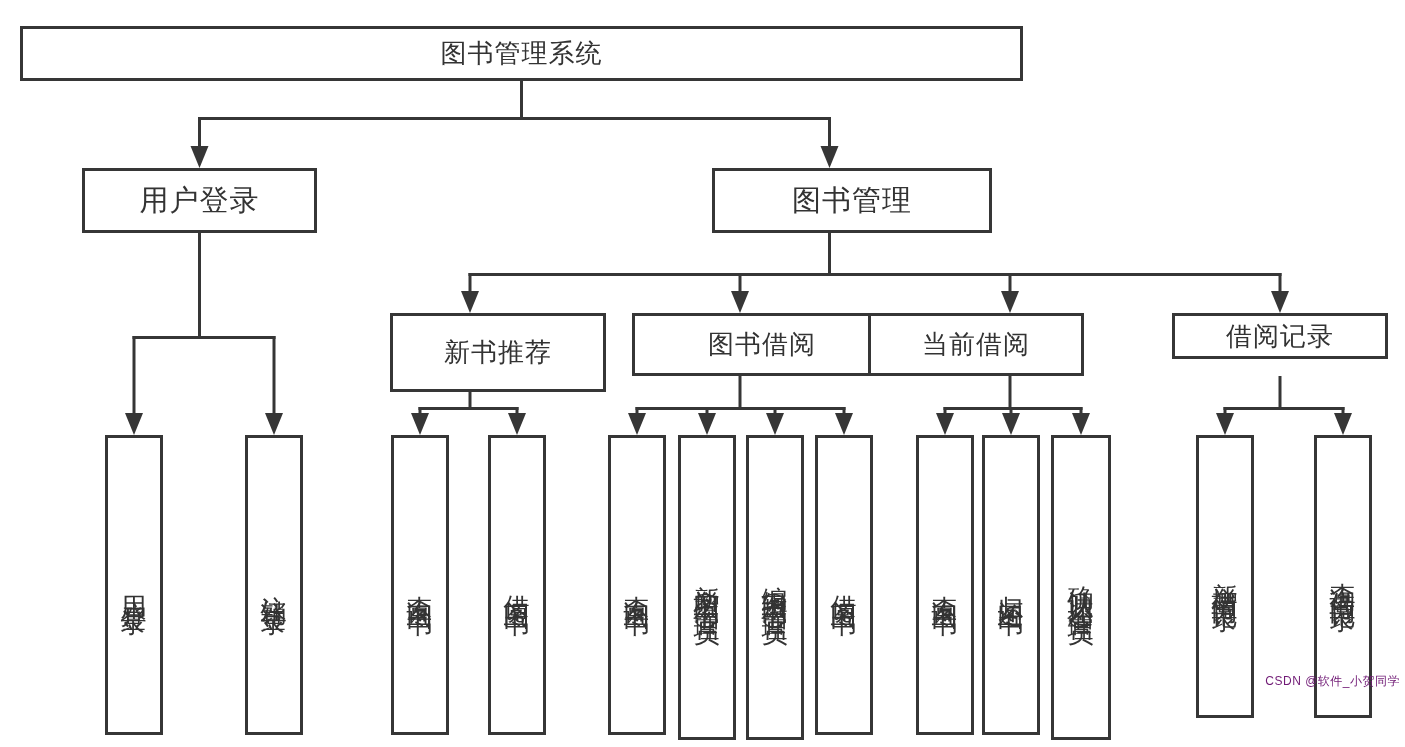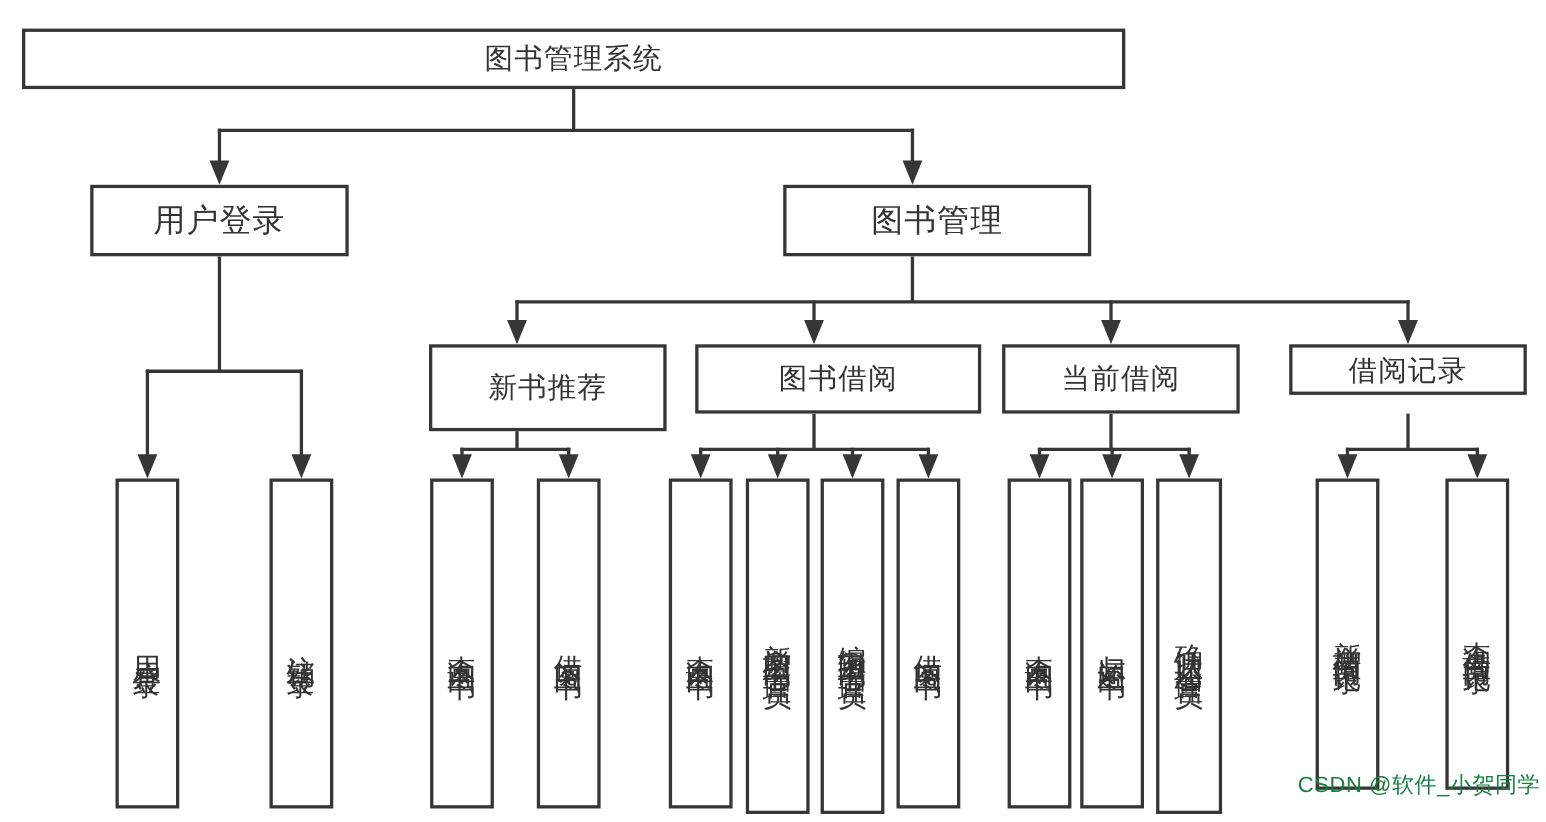--- a/index.html
+++ b/index.html
@@ -13,22 +13,22 @@
     border:3px solid #363636;display:flex;align-items:center;justify-content:center;
     color:#333333;
   }
   .lbl{font-size:26px;letter-spacing:1px;white-space:nowrap;}
   .mid .lbl{font-size:29px;}
   .vlbl{
     writing-mode:vertical-rl;text-orientation:mixed;
     font-size:26px;letter-spacing:5px;line-height:1;white-space:nowrap;
   }
   .watermark{
-    position:absolute;top:700px;right:5px;
-    font-size:20px;color:#15803d;letter-spacing:0.5px;white-space:nowrap;
+    position:absolute;top:673px;right:5px;
+    font-size:12px;color:#701a75;letter-spacing:0.5px;white-space:nowrap;
   }
 </style>
 </head>
 <body>
 
 <svg id="connector-layer" viewBox="0 0 1405 747" xmlns="http://www.w3.org/2000/svg">
   <g stroke="#363636" stroke-width="3" fill="none">
 
     <path d="M521.5 68 V118.5"></path>
     <path d="M199.5 233 V337.5"></path>
@@ -99,21 +99,21 @@
 <div class="box mid" style="left:712px;top:168px;width:280px;height:65px;">
   <span class="lbl">图书管理</span>
 </div>
 
 <div class="box" style="left:362px;top:313px;width:216px;height:79px;margin-left:28px;">
   <span class="lbl">新书推荐</span>
 </div>
 <div class="box" style="left:632px;top:313px;width:260px;height:63px;">
   <span class="lbl">图书借阅</span>
 </div>
-<div class="box" style="left:911px;top:313px;width:216px;height:63px;">
+<div class="box" style="left:868px;top:313px;width:216px;height:63px;">
   <span class="lbl">当前借阅</span>
 </div>
 <div class="box" style="left:1172px;top:313px;width:216px;height:46px;">
   <span class="lbl">借阅记录</span>
 </div>
 
 <div class="box" style="left:105px;top:435px;width:58px;height:300px;">
   <span class="vlbl">用户登录</span>
 </div>
 <div class="box" style="left:245px;top:435px;width:58px;height:300px;">

